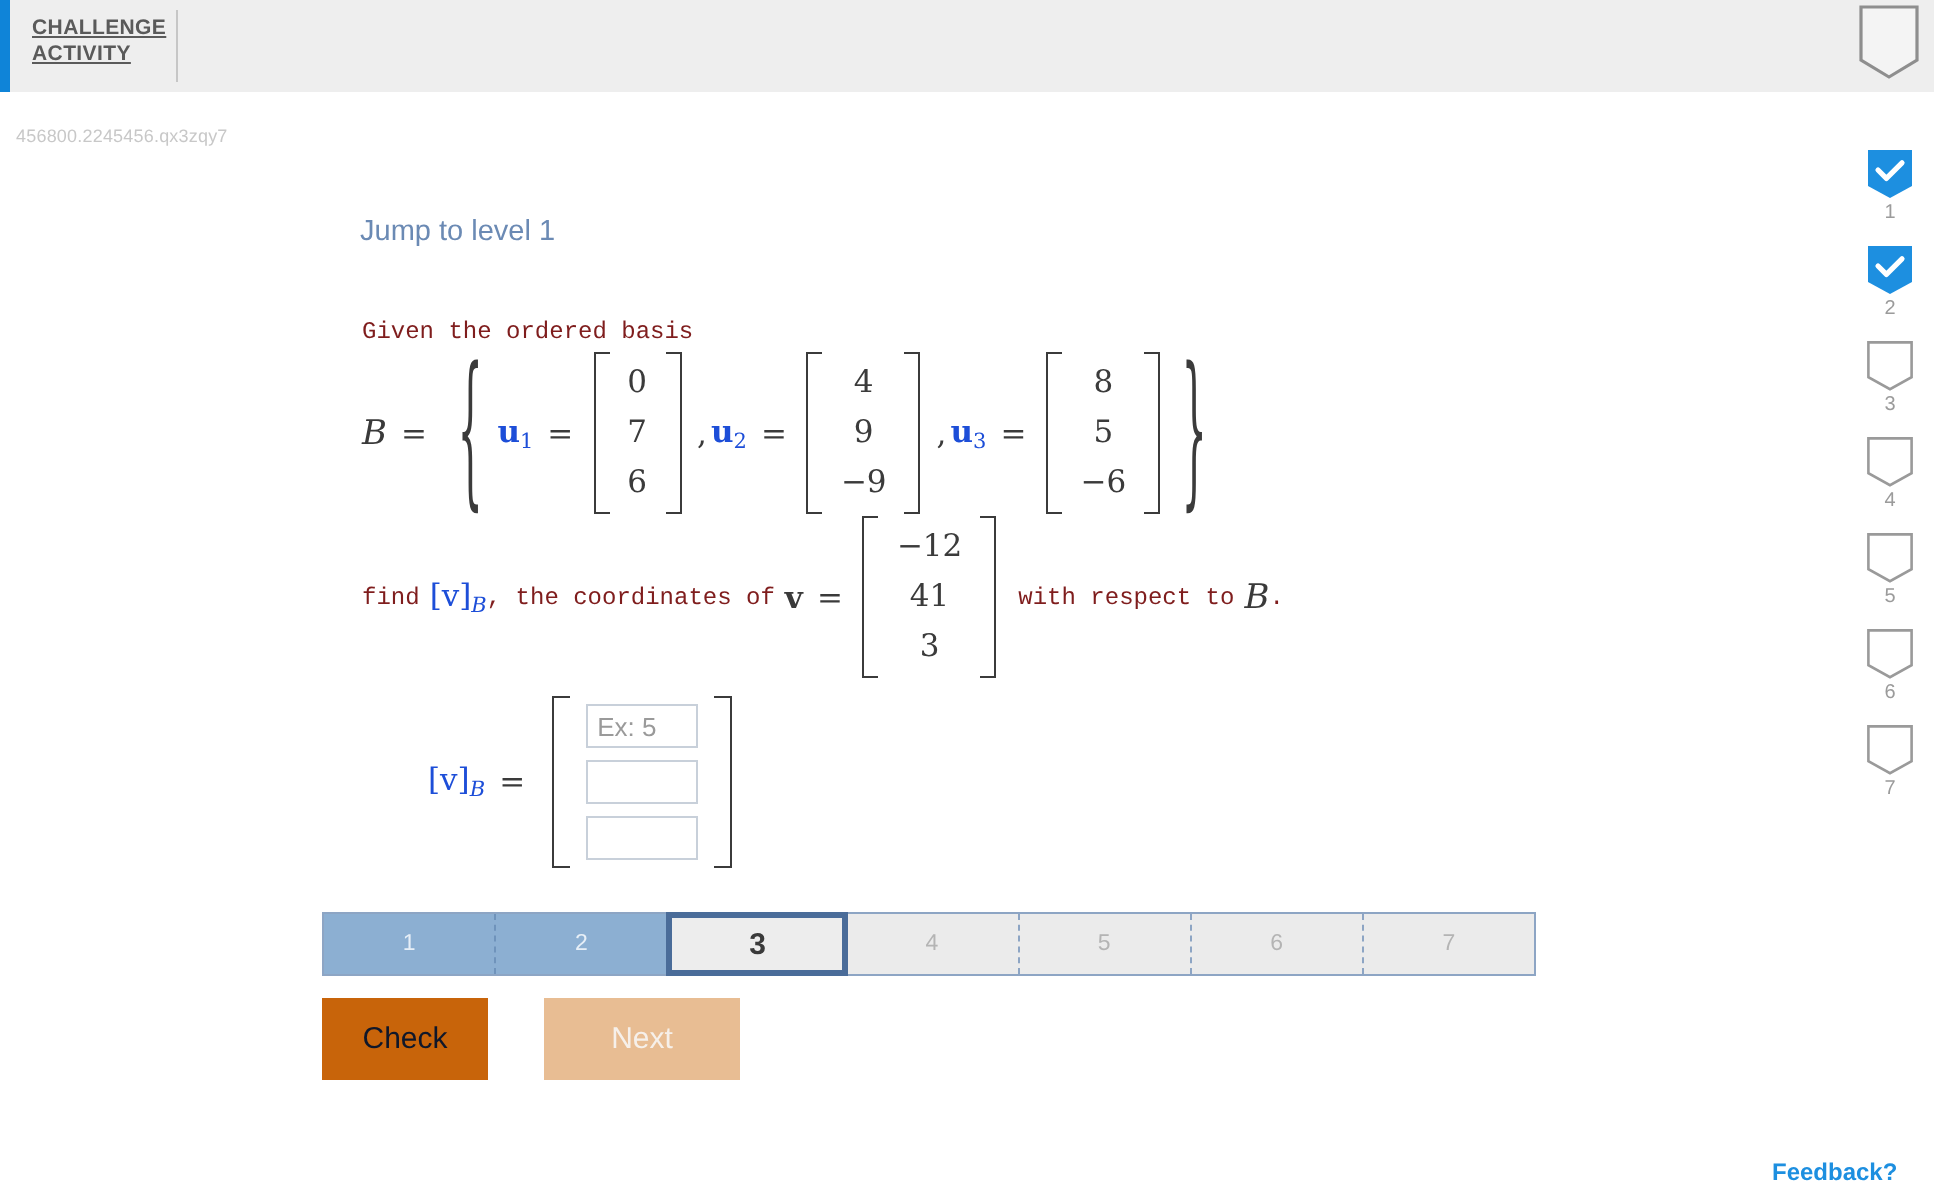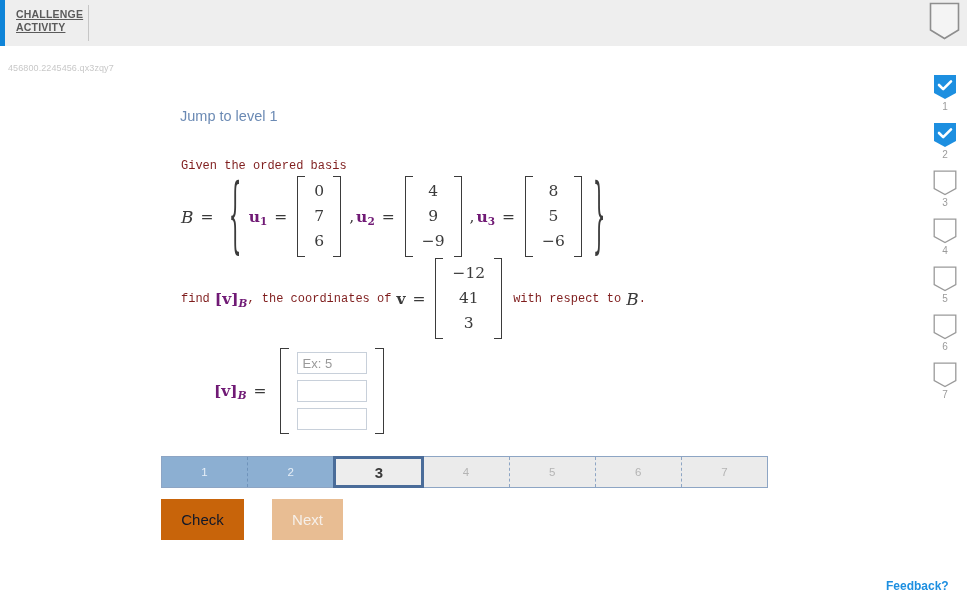--- a/index.html
+++ b/index.html
@@ -96,23 +96,22 @@
     font-size: 15px;
     color: #3a3a3a;
   }
   .basis-row { left: 181px; top: 176px; }
   .find-row  { left: 181px; top: 258px; }
   .answer-row{ left: 214px; top: 348px; }
 
   .mathtext {
     font-family: "DejaVu Serif", serif;
     font-size: 15.5px;
-    color: #701a75;
+    color: #1d4ed8;
     white-space: nowrap;
-    font-weight: bold;
   }
   .plaintext {
     font-family: Liberation Mono, monospace;
     font-size: 12px;
     color: #7f1d1d;
     white-space: nowrap;
   }
   .mi-b {
     font-family: "DejaVu Serif", serif;
     font-style: italic;
@@ -176,21 +175,21 @@
   }
   .ansvec .bracket.left  { border-left: 1.8px solid #3b3b3b; }
   .ansvec .bracket.right { border-right: 1.8px solid #3b3b3b; }
   .ansvec .fields {
     display: flex;
     flex-direction: column;
     gap: 6px;
     padding: 4px 8px;
   }
   .ans-input {
-    width: 70px;
+    width: 56px;
     height: 22px;
     box-sizing: border-box;
     border: 1px solid #c8d0da;
     background: #ffffff;
     font-family: "Liberation Sans", sans-serif;
     font-size: 13px;
     color: #555555;
     padding: 0 5px;
     outline: none;
   }
@@ -245,21 +244,21 @@
     font-size: 15px;
     cursor: pointer;
   }
   .btn-check {
     left: 161px; top: 499px;
     width: 83px;
     background: #c8640a;
   }
   .btn-next {
     left: 272px; top: 499px;
-    width: 71px;
+    width: 98px;
     background: #e8bd93;
     color: #f6f0ea;
     cursor: default;
   }
 
   
   .rail {
     position: absolute;
     left: 928px; top: 74px;
     width: 34px;

